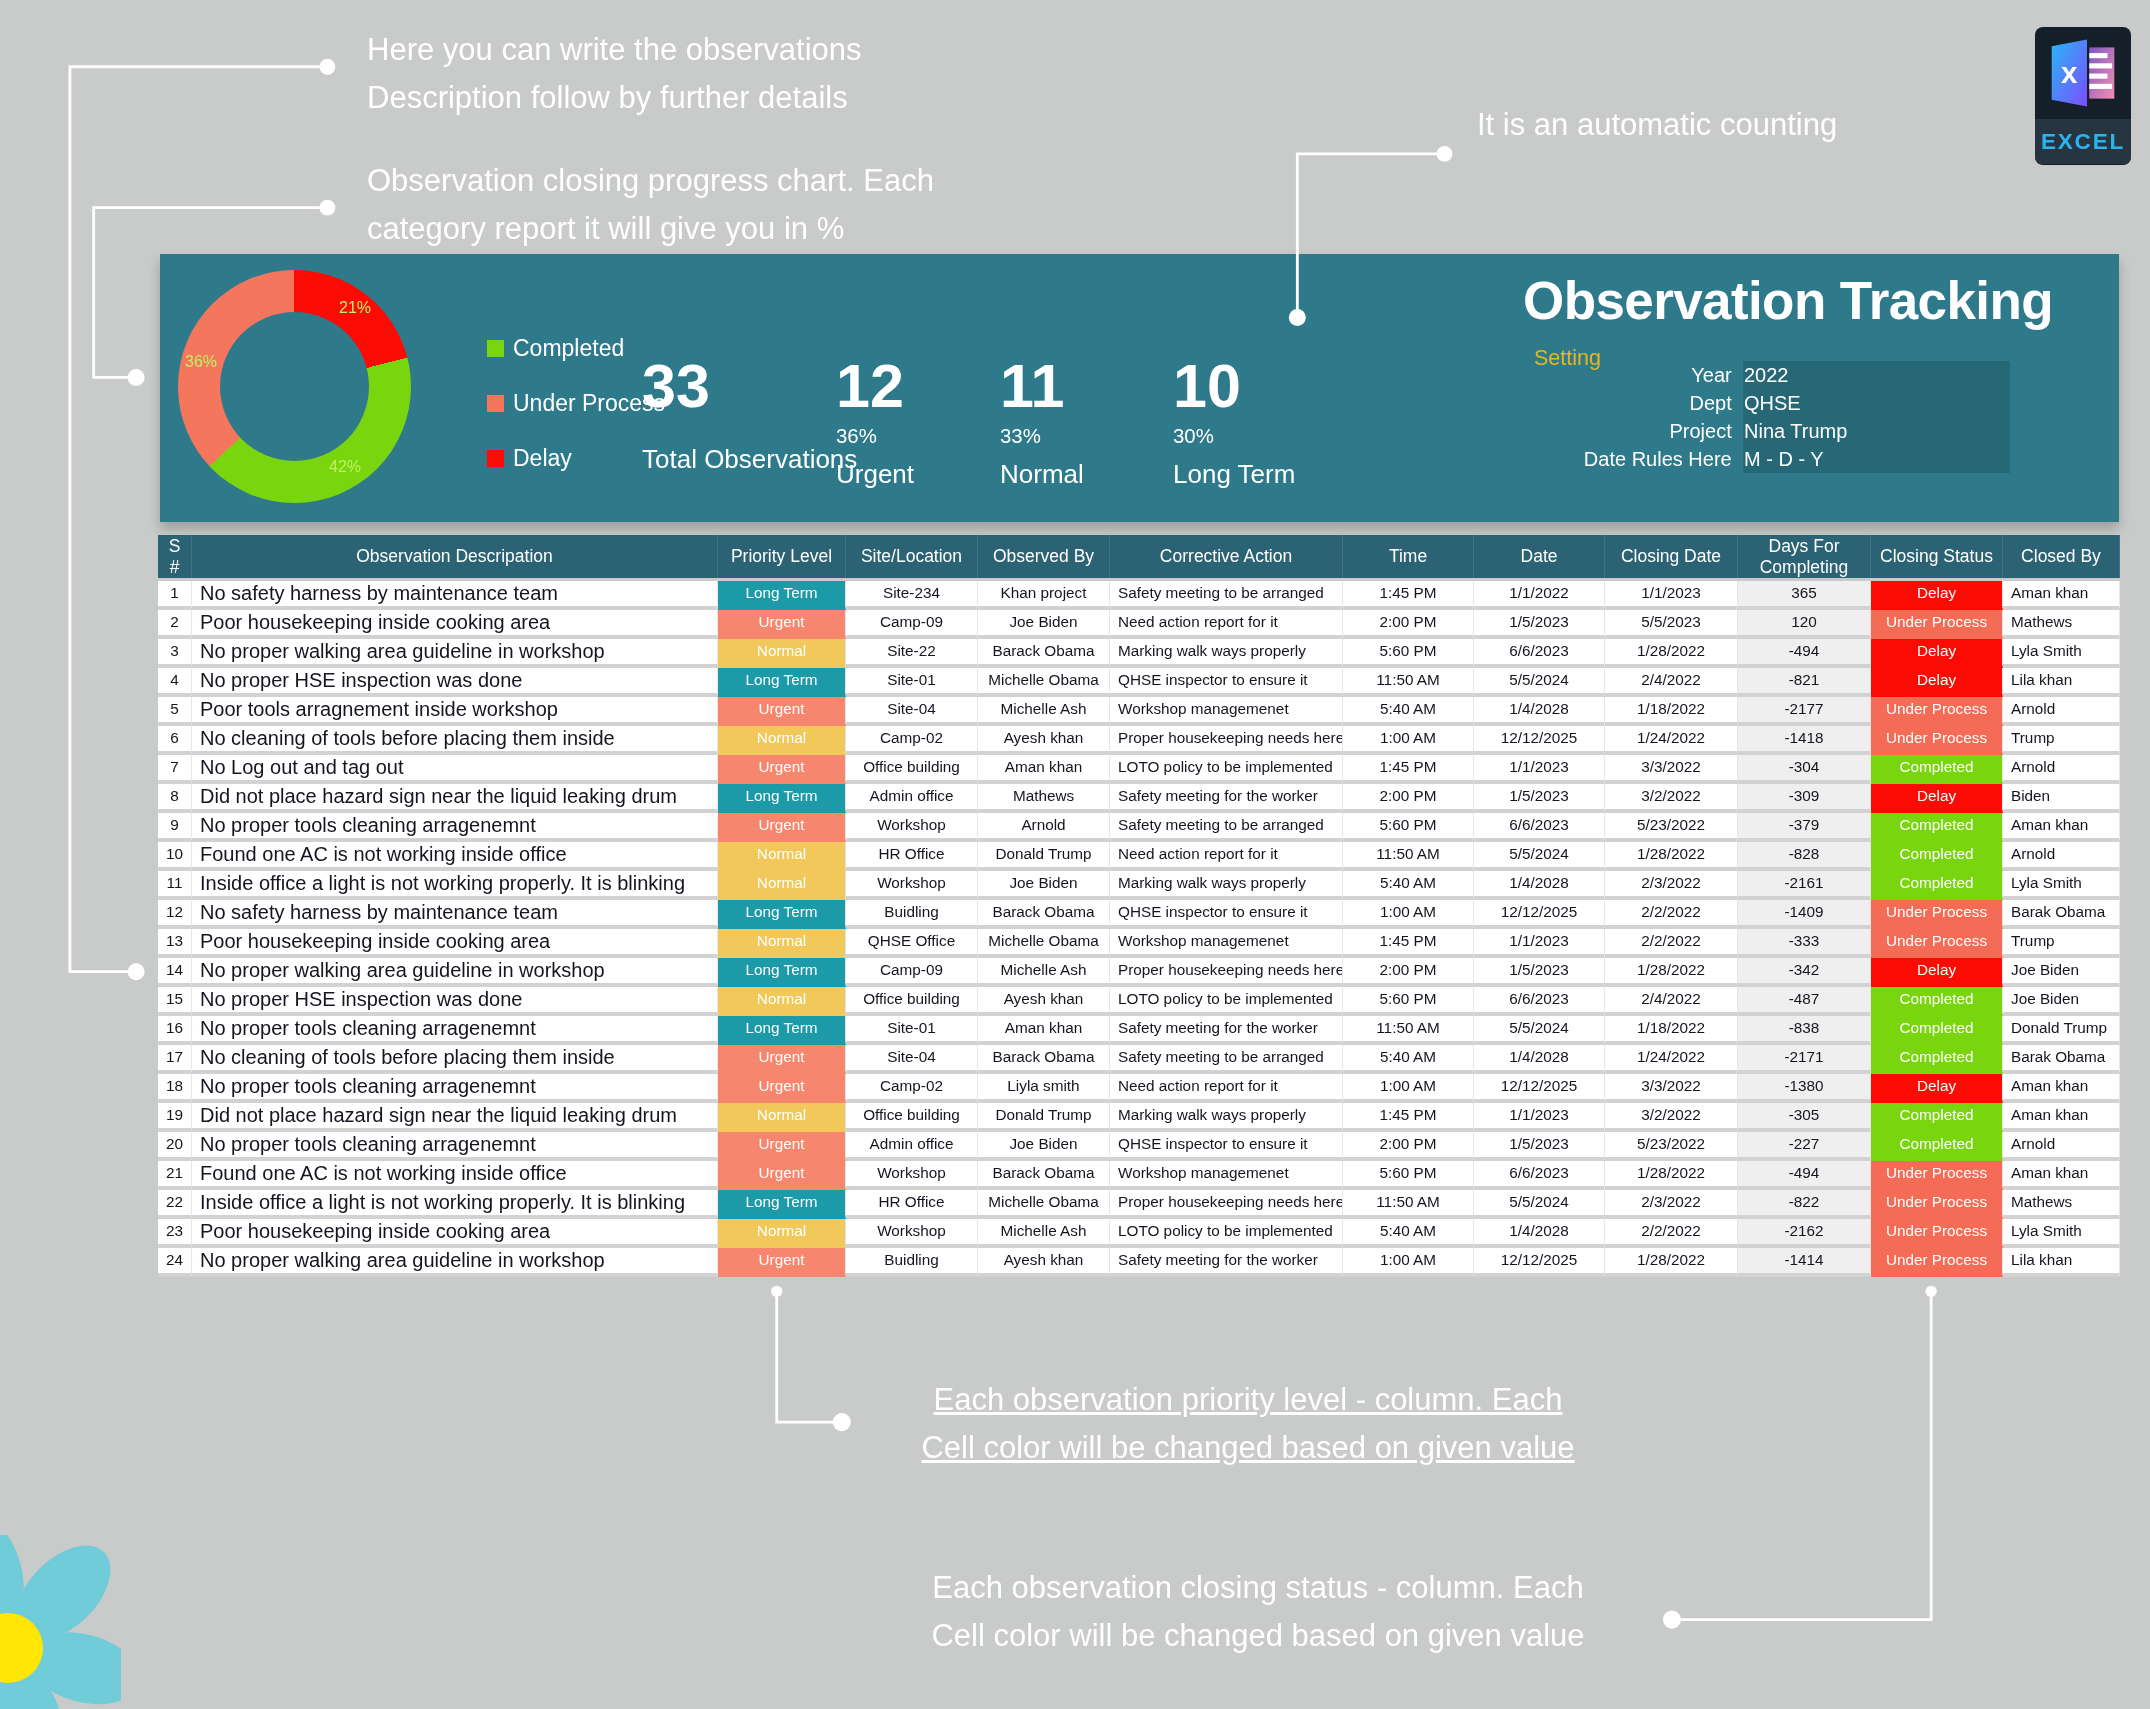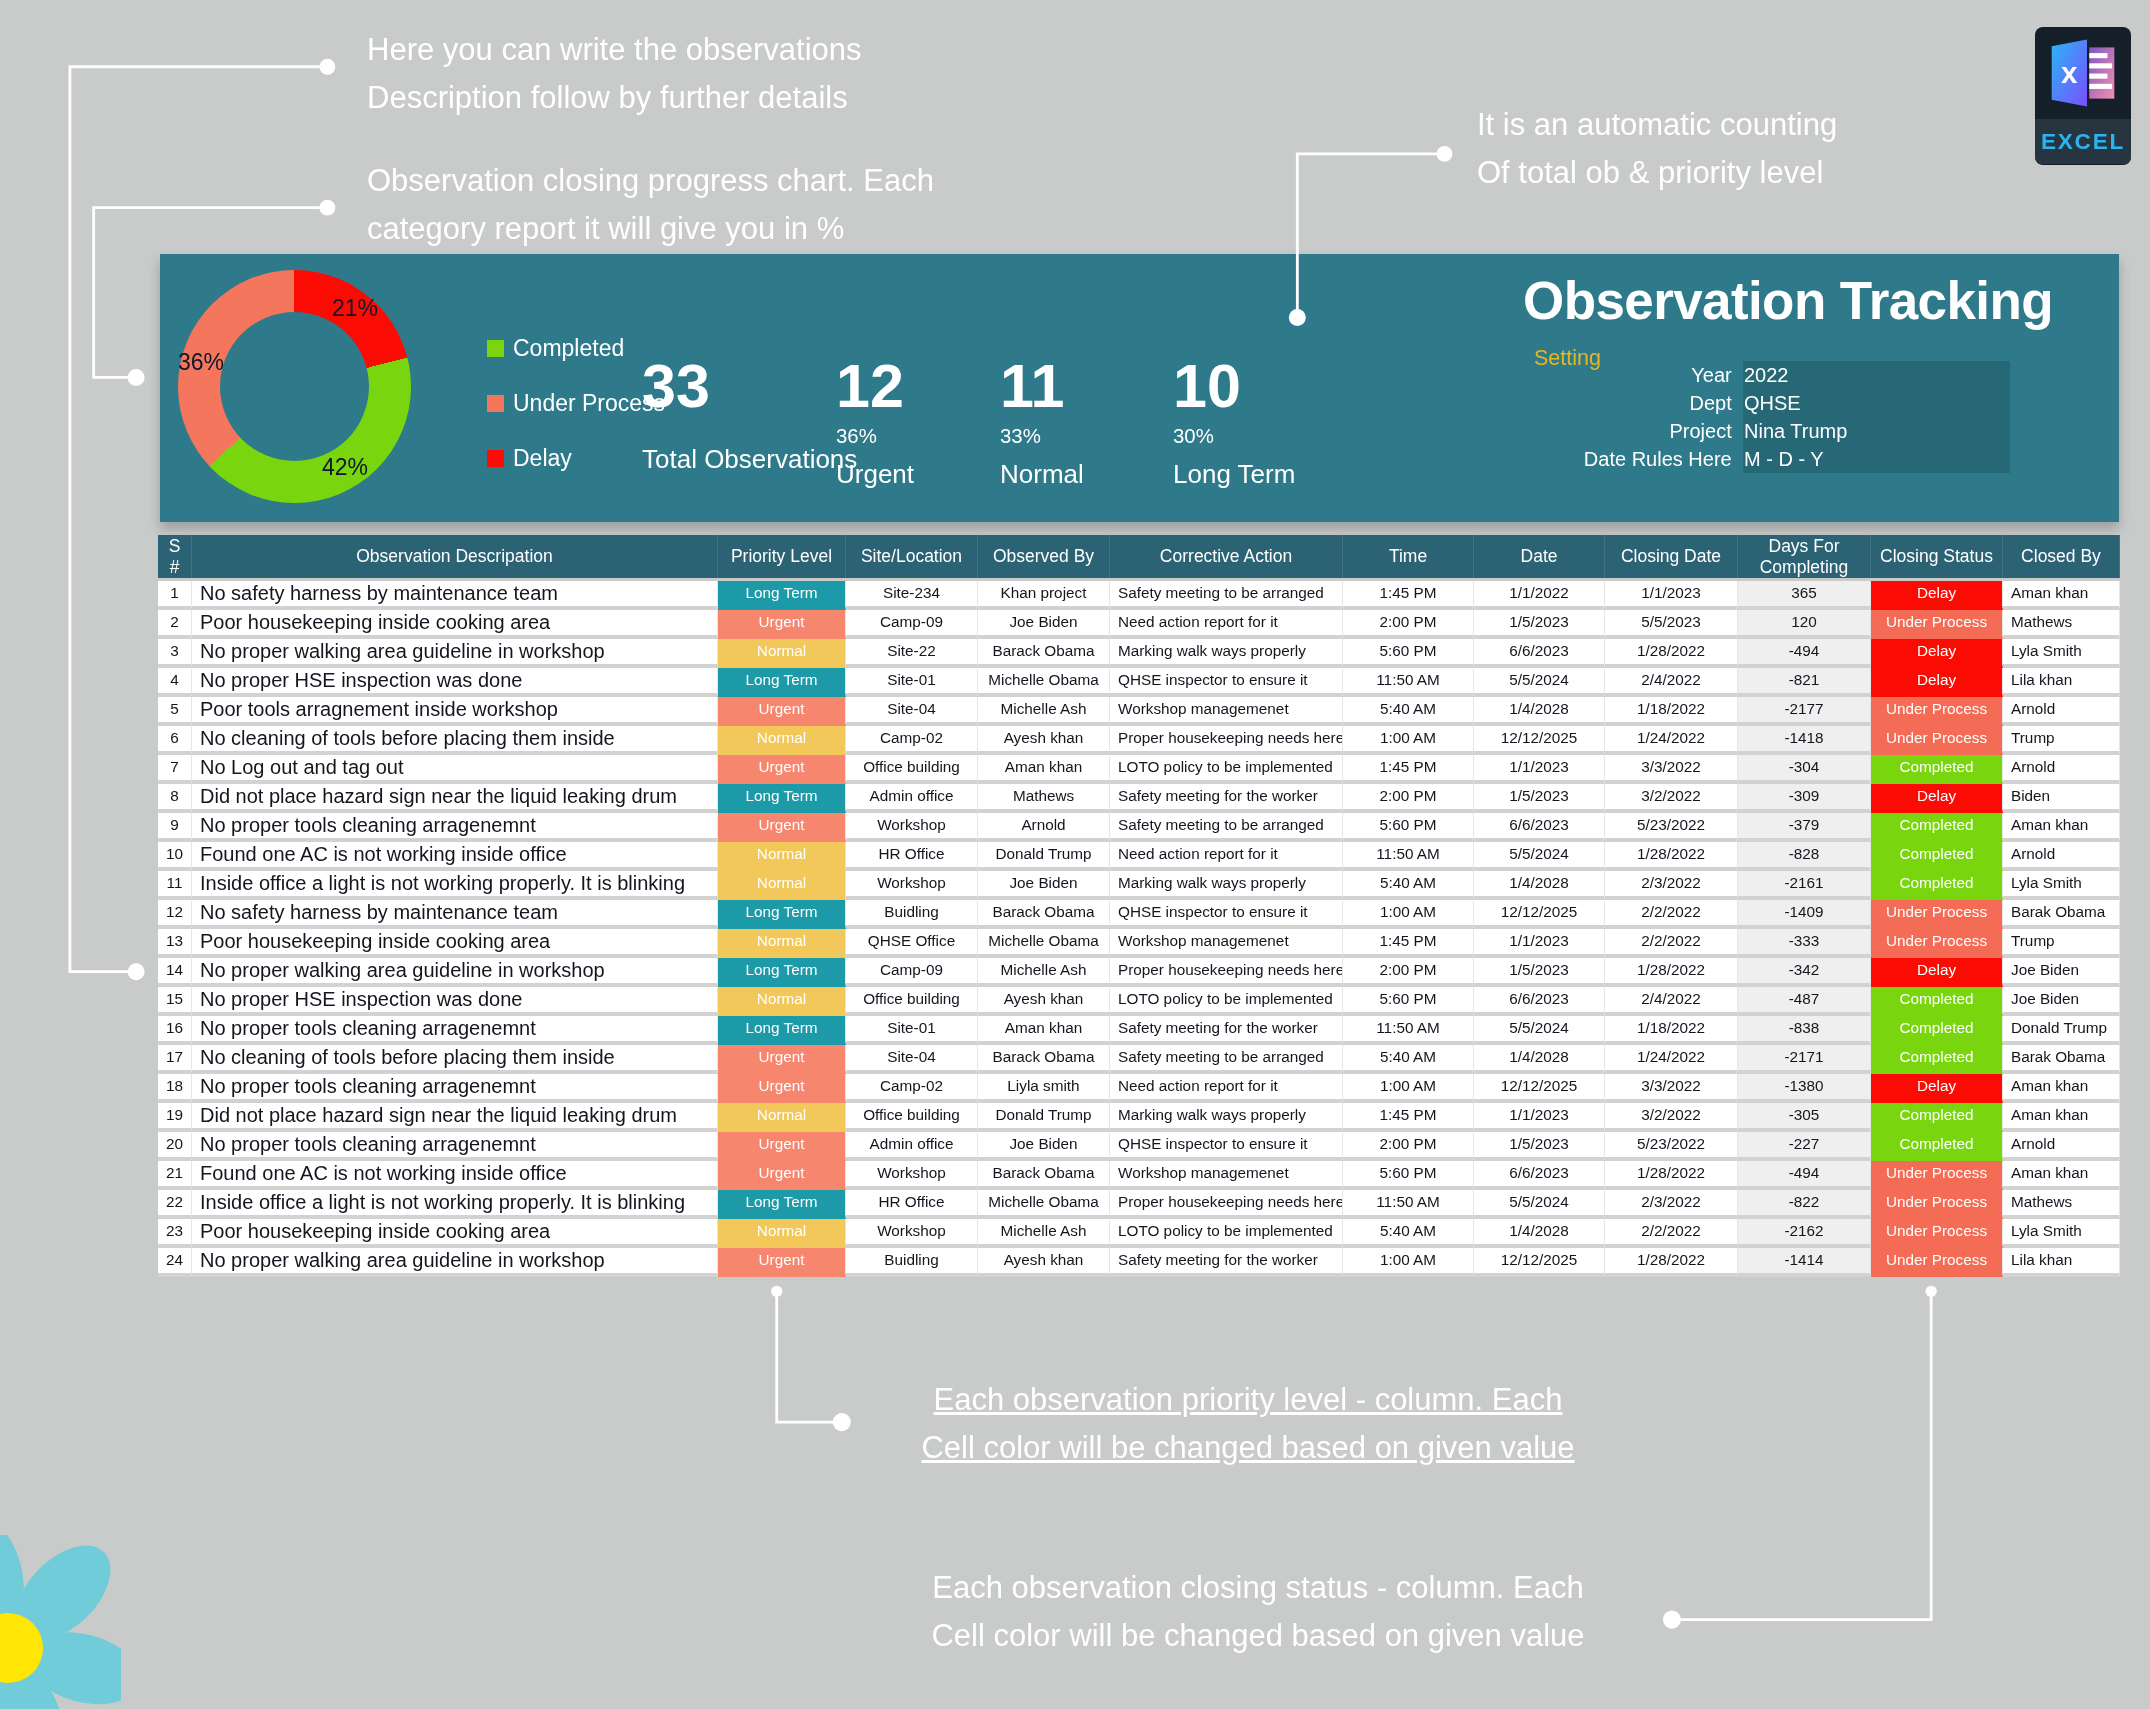--- a/index.html
+++ b/index.html
@@ -14,21 +14,21 @@
   .anno-tl2{left:367px;top:157px;}
   .anno-tr{left:1477px;top:101px;}
   .anno-b1{left:883px;top:1376px;width:730px;text-decoration:underline;}
   .anno-b2{left:890px;top:1564px;width:736px;}
 
   
   .hero{position:absolute;left:160px;top:254px;width:1959px;height:268px;
         background:#2e7a8b;box-shadow:0 6.8px 11.3px rgba(0,0,0,.22);z-index:1;}
   .donut{position:absolute;left:18px;top:16px;width:233px;height:233px;border-radius:50%;}
   .donut .hole{position:absolute;inset:42px;border-radius:50%;background:#2e7a8b;}
-  .donut-label{position:absolute;color:#0f172a;font-size:23px;transform:translate(-50%,-50%);z-index:2;}
+  .donut-label{position:absolute;color:#bef264;font-size:16px;transform:translate(-50%,-50%);z-index:2;}
   .legend{position:absolute;left:327px;top:81px;}
   .legend-item{display:flex;align-items:center;margin-bottom:28px;}
   .legend-swatch{width:17px;height:17px;margin-right:9px;}
   .legend-label{color:#fff;font-size:23px;}
   .stat{position:absolute;width:249px;text-align:left;color:#fff;top:102px;}
   .stat .num{font-size:61px;font-weight:bold;line-height:1;}
   .stat .pct{font-size:20.4px;line-height:20.4px;margin-top:9px;}
   .stat .lbl{font-size:26px;line-height:26px;margin-top:14.7px;}
   .stat.no-pct .lbl{margin-top:29px;}
   .hero-title{position:absolute;left:1363px;top:16px;color:#fff;font-size:53px;
@@ -96,21 +96,20 @@
   <div class="anno anno-tl1">
     <div>Here you can write the observations</div>
     <div>Description follow by further details</div>
   </div>
   <div class="anno anno-tl2">
     <div>Observation closing progress chart. Each</div>
     <div>category report it will give you in %</div>
   </div>
   <div class="anno anno-tr">
     <div>It is an automatic counting</div>
-    <div>Of total ob &amp; priority level</div>
   </div>
   <div class="anno anno-b1 center">
     <div>Each observation priority level - column. Each</div>
     <div>Cell color will be changed based on given value</div>
   </div>
   <div class="anno anno-b2 center">
     <div>Each observation closing status - column. Each</div>
     <div>Cell color will be changed based on given value</div>
   </div>
 

